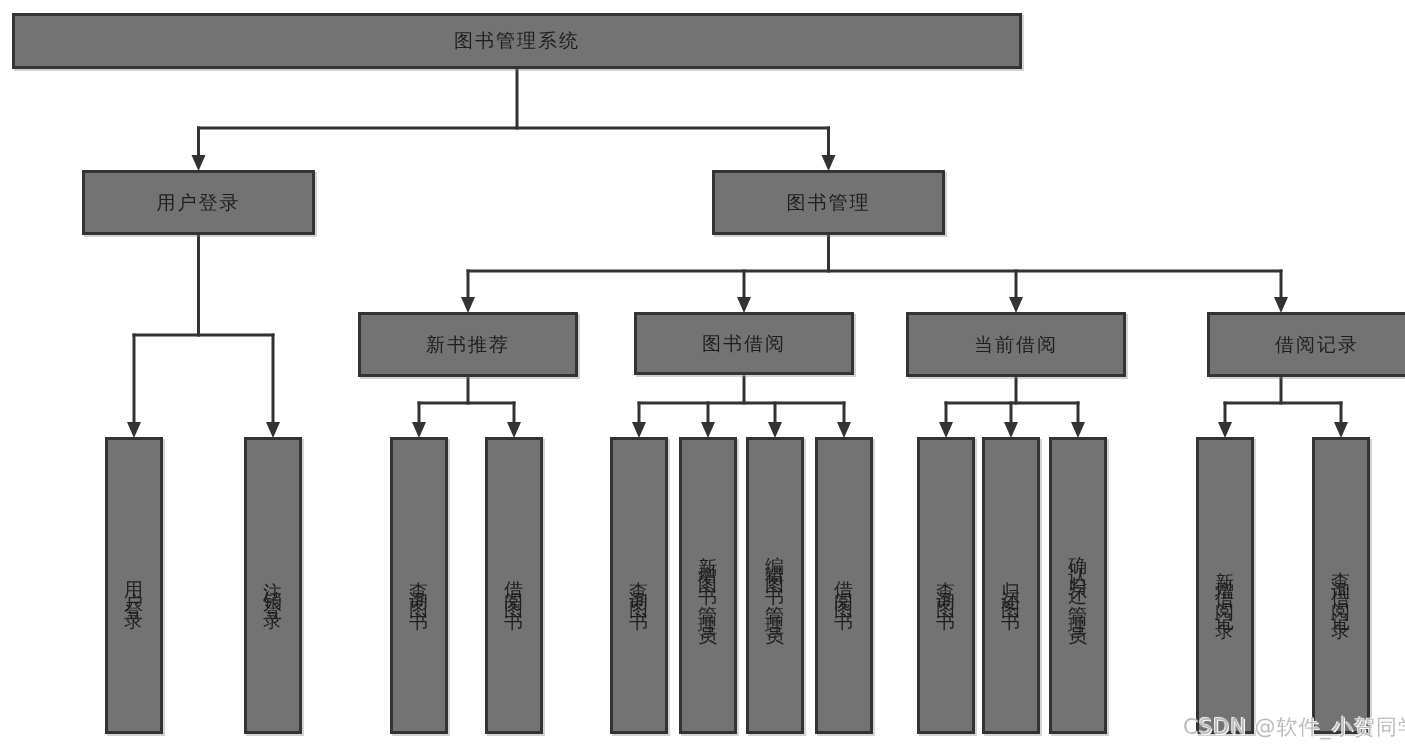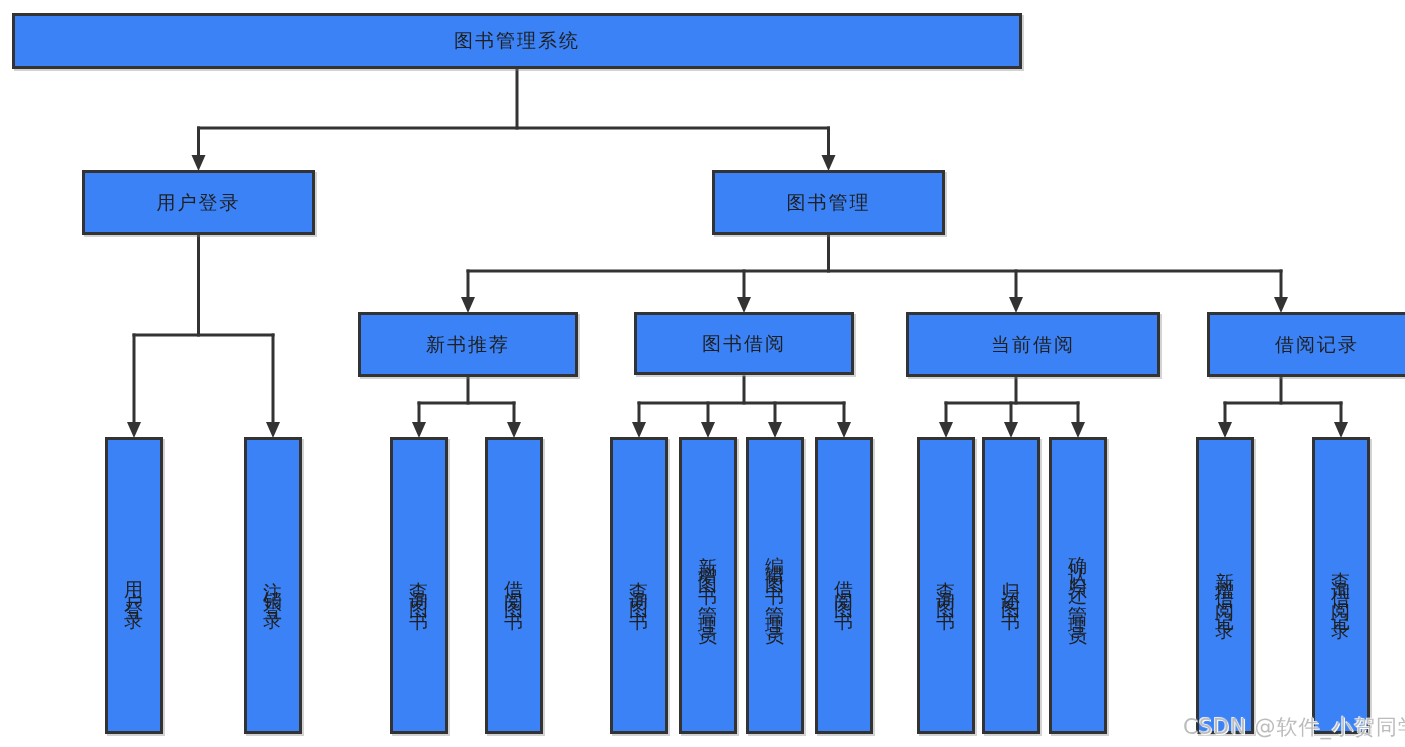--- a/index.html
+++ b/index.html
@@ -1,20 +1,20 @@
 <!DOCTYPE html>
 <html><head>
 <meta charset="utf-8">
 <style>
   html,body{margin:0;padding:0;background:#ffffff;}
   body{font-family:"DejaVu Sans","Liberation Sans",sans-serif;}
   #canvas{position:relative;width:1405px;height:747px;background:#ffffff;overflow:hidden;}
   #connector-layer{position:absolute;left:0;top:0;z-index:1;}
   .node{
-    position:absolute;z-index:2;background:#3b82f6;border:3px solid #333333;
+    position:absolute;z-index:2;background:#737373;border:3px solid #333333;
     box-sizing:border-box;display:flex;align-items:center;justify-content:center;
     color:#1f1f1f;box-shadow:2px 2px 0 rgba(130,130,130,0.35);
   }
   .node.h{font-size:19px;letter-spacing:2px;white-space:nowrap;}
   .node.v{font-size:19px;}
   .node.v .lbl{writing-mode:vertical-rl;text-orientation:mixed;letter-spacing:10px;line-height:1;}
   .node .lbl{display:block;}
   #watermark{
     position:absolute;z-index:5;left:1183px;top:713px;font-size:21px;
     color:#bcbcbc;letter-spacing:1px;white-space:nowrap;
@@ -113,21 +113,21 @@
     </div>
     <div class="node v" style="left: 679px; top: 437px; width: 58px; height: 297px;">
       <span class="lbl">新增图书（管理员）</span>
     </div>
     <div class="node v" style="left: 746px; top: 437px; width: 58px; height: 297px;">
       <span class="lbl">编辑图书（管理员）</span>
     </div>
     <div class="node v" style="left: 815px; top: 437px; width: 58px; height: 297px;">
       <span class="lbl">借阅图书</span>
     </div>
-    <div class="node h" style="left: 906px; top: 312px; width: 254px; height: 65px;">
+    <div class="node h" style="left: 906px; top: 312px; width: 220px; height: 65px;">
       <span class="lbl">当前借阅</span>
     </div>
     <div class="node v" style="left: 917px; top: 437px; width: 58px; height: 297px;">
       <span class="lbl">查询图书</span>
     </div>
     <div class="node v" style="left: 982px; top: 437px; width: 58px; height: 297px;">
       <span class="lbl">归还图书</span>
     </div>
     <div class="node v" style="left: 1049px; top: 437px; width: 58px; height: 297px;">
       <span class="lbl">确认归还（管理员）</span>

